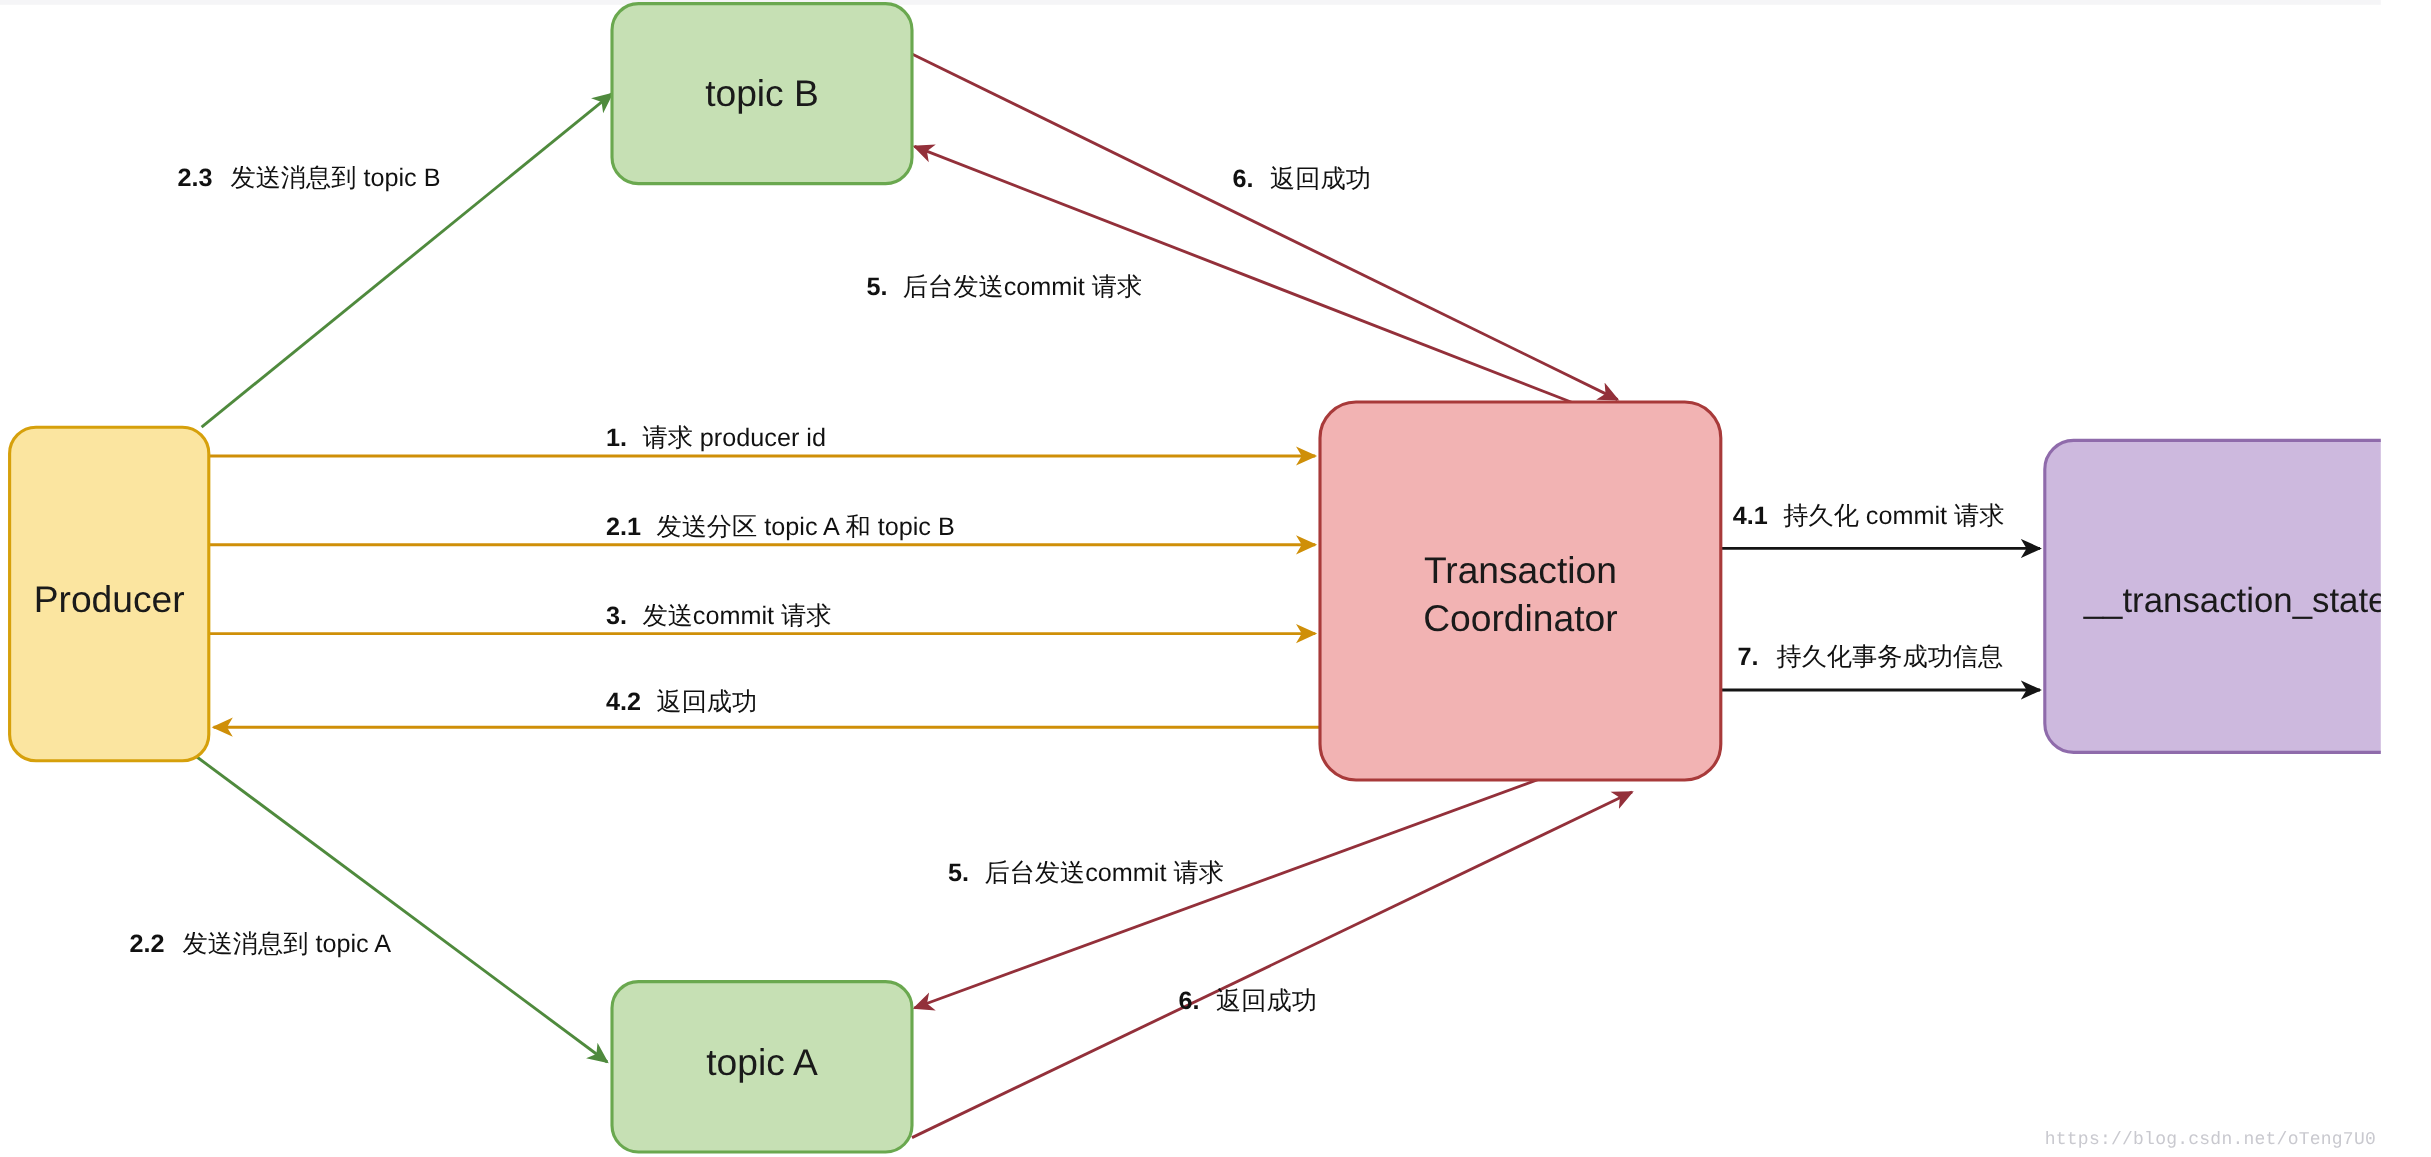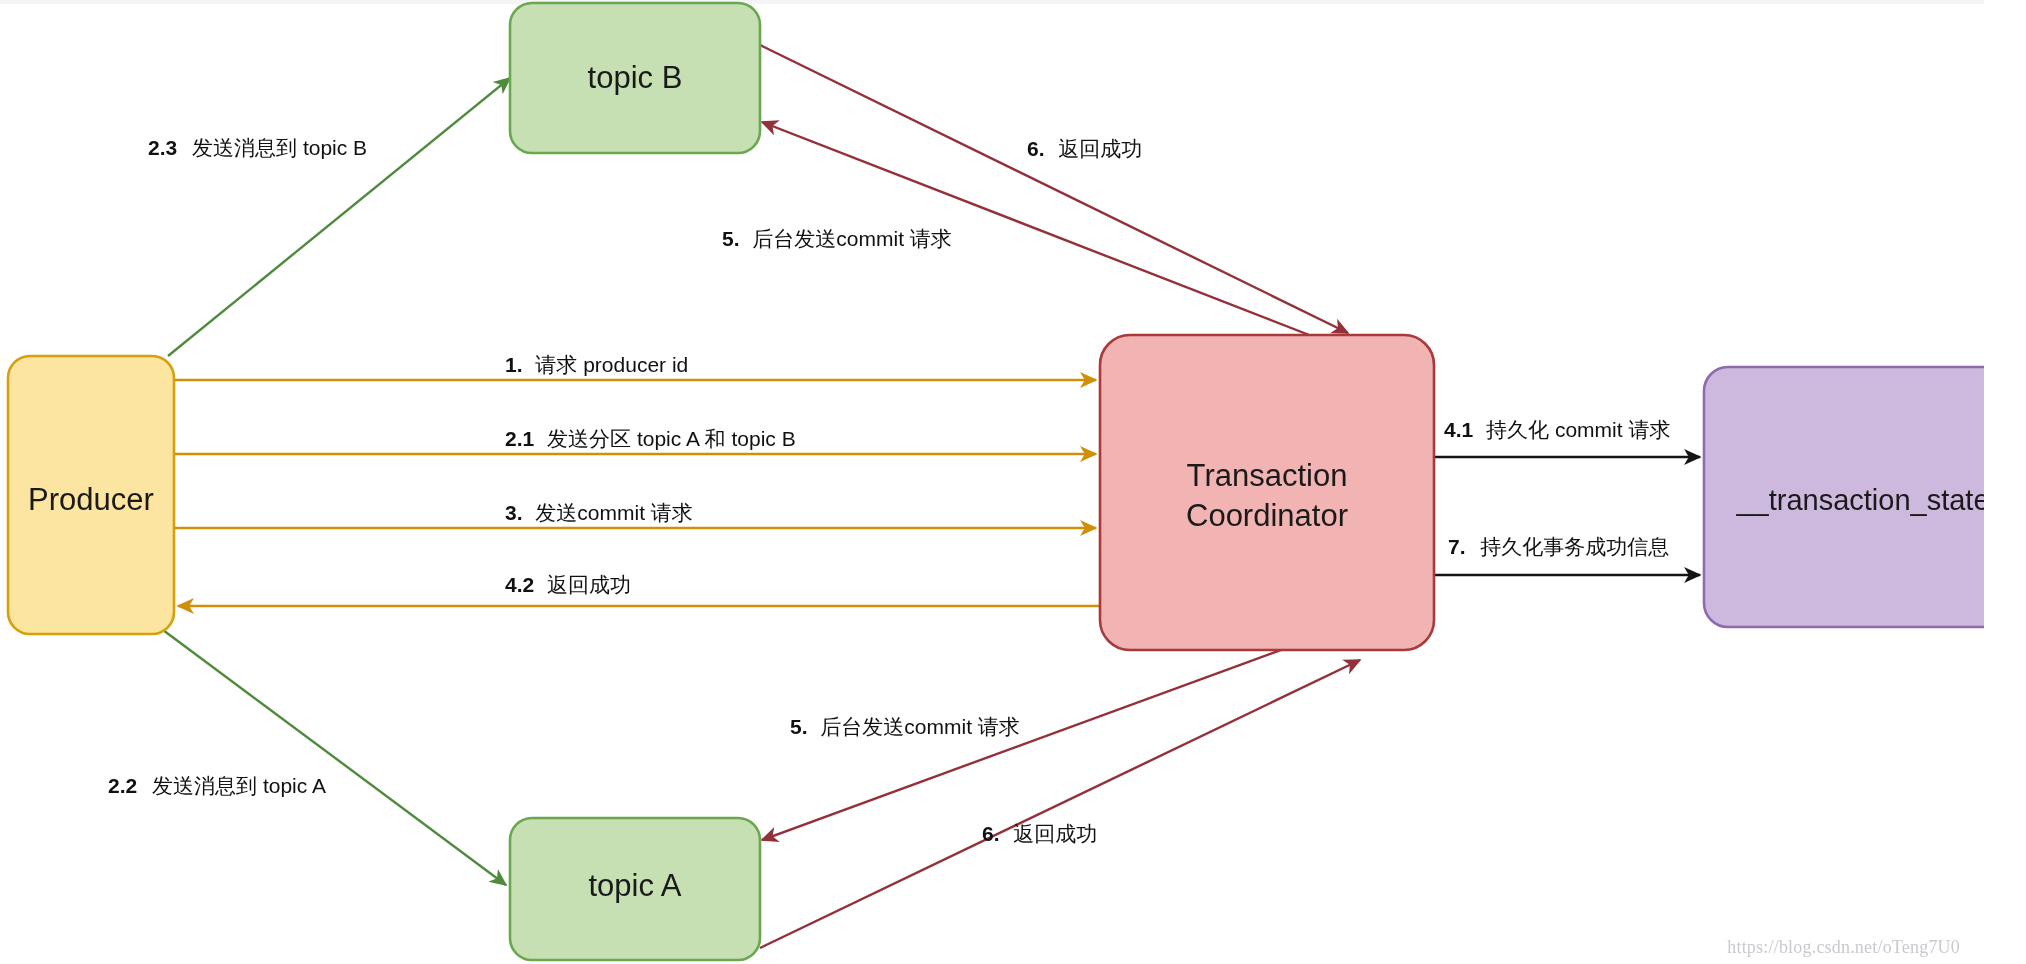--- a/index.html
+++ b/index.html
@@ -33,24 +33,24 @@
   .node-label.big { font-size: 31px; }
   .node-label.mid { font-size: 29px; }
   .edge-label {
     font-family: "Liberation Sans", "DejaVu Sans", sans-serif;
     font-size: 21px;
     fill: #111111;
   }
   .edge-label .num { font-weight: bold; }
   .watermark {
     position: absolute;
-    right: 24px;
+    right: 4px;
     bottom: 6px;
-    font-family: Liberation Serif, serif;
-    font-size: 18px;
+    font-family: Liberation Mono, monospace;
+    font-size: 15px;
     color: #c9c9cf;
     letter-spacing: .2px;
     user-select: none;
   }
   .topedge {
     position:absolute; left:0; top:0; width:2026px; height:4px;
     background:#f5f5f7;
   }
 </style>
 </head>

